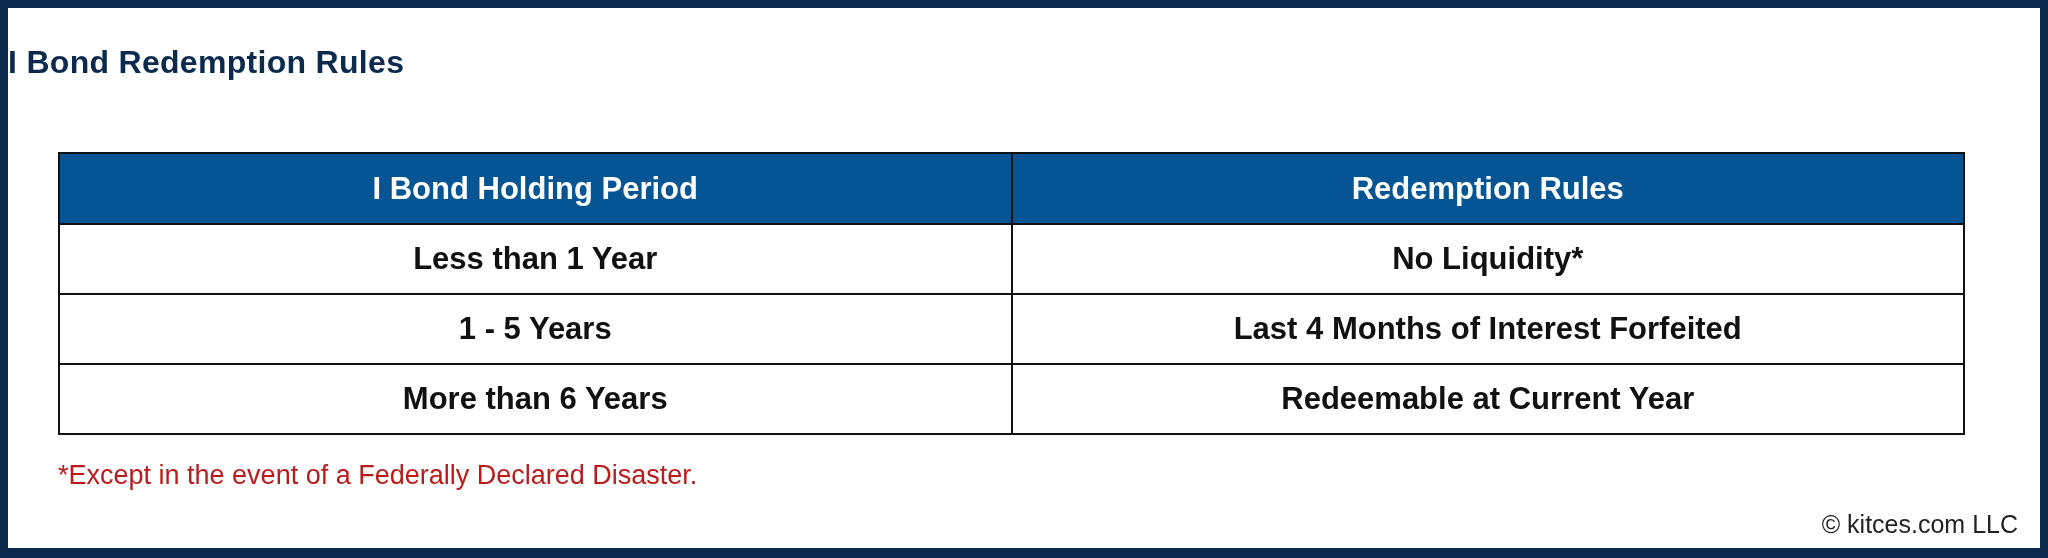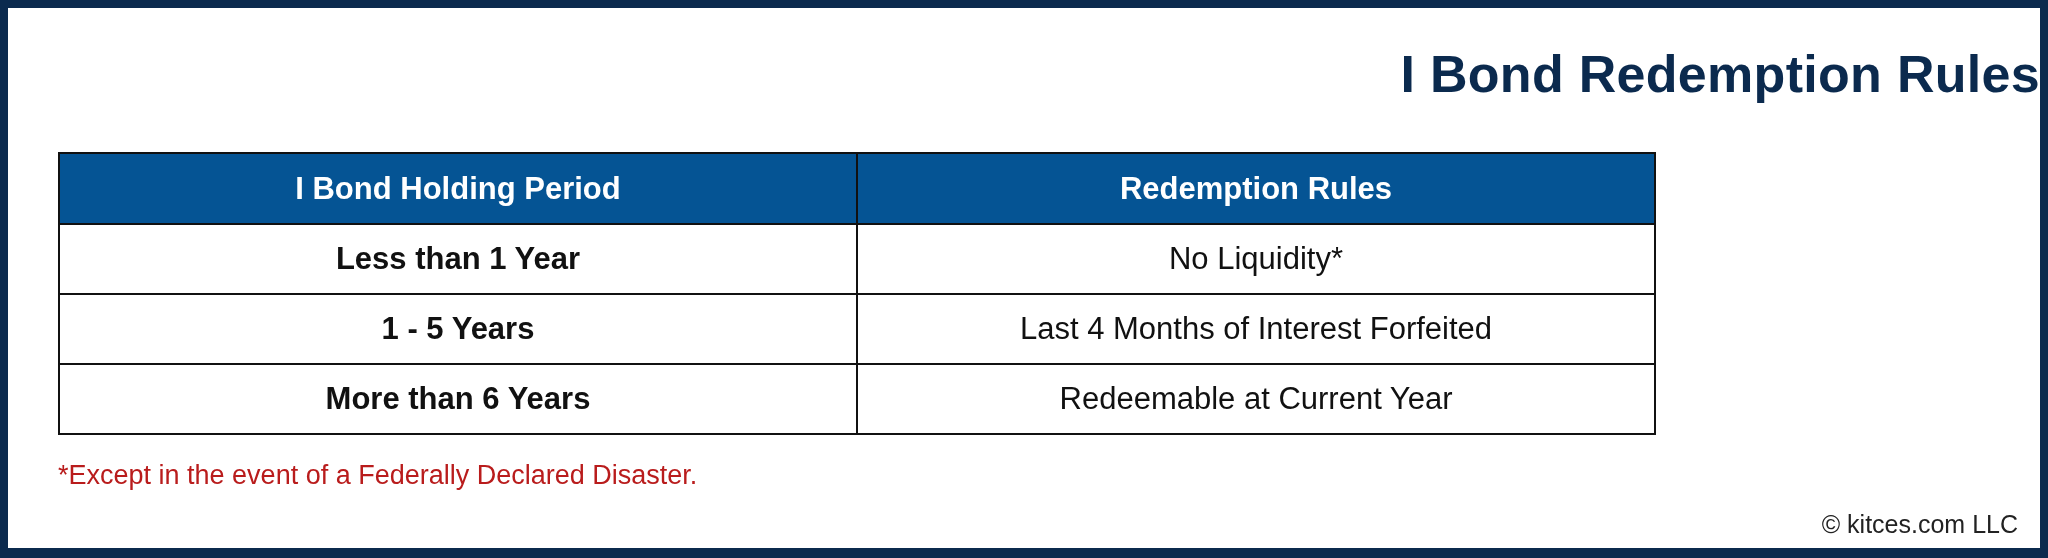--- a/index.html
+++ b/index.html
@@ -8,28 +8,28 @@
     background: #0b2a4e;
     font-family: "Liberation Sans", "DejaVu Sans", sans-serif;
   }
   .frame {
     position: absolute; left: 8px; top: 8px;
     width: 2032px; height: 540px;
     background: #ffffff;
   }
   .title {
     position: absolute; left: 0; right: 0; top: 36px;
-    text-align: right;
-    font-size: 52px; font-weight: bold;
+    text-align: left;
+    font-size: 32px; font-weight: bold;
     color: #0b2a4e;
     letter-spacing: 0.3px;
   }
   table.rules {
     position: absolute; left: 50px; top: 144px;
-    width: 1598px;
+    width: 1907px;
     border-collapse: collapse;
     table-layout: fixed;
   }
   table.rules th, table.rules td {
     border: 2.5px solid #111111;
     text-align: center;
     vertical-align: middle;
     font-size: 31px;
     padding: 0;
   }
@@ -38,21 +38,21 @@
     color: #ffffff;
     font-weight: bold;
     height: 69px;
   }
   table.rules td {
     height: 68px;
     color: #111111;
     background: #ffffff;
   }
   table.rules td.period { font-weight: bold; margin-top: 35px; }
-  table.rules td.rule { font-weight: normal; border-radius: 23px; }
+  table.rules td.rule { font-weight: bold; border-radius: 23px; }
   .footnote {
     position: absolute; left: 50px; top: 452px;
     font-size: 27px; color: #b91c1c;
   }
   .copyright {
     position: absolute; right: 22px; top: 502px;
     font-size: 25px; color: #222222;
   }
 </style>
 </head>

